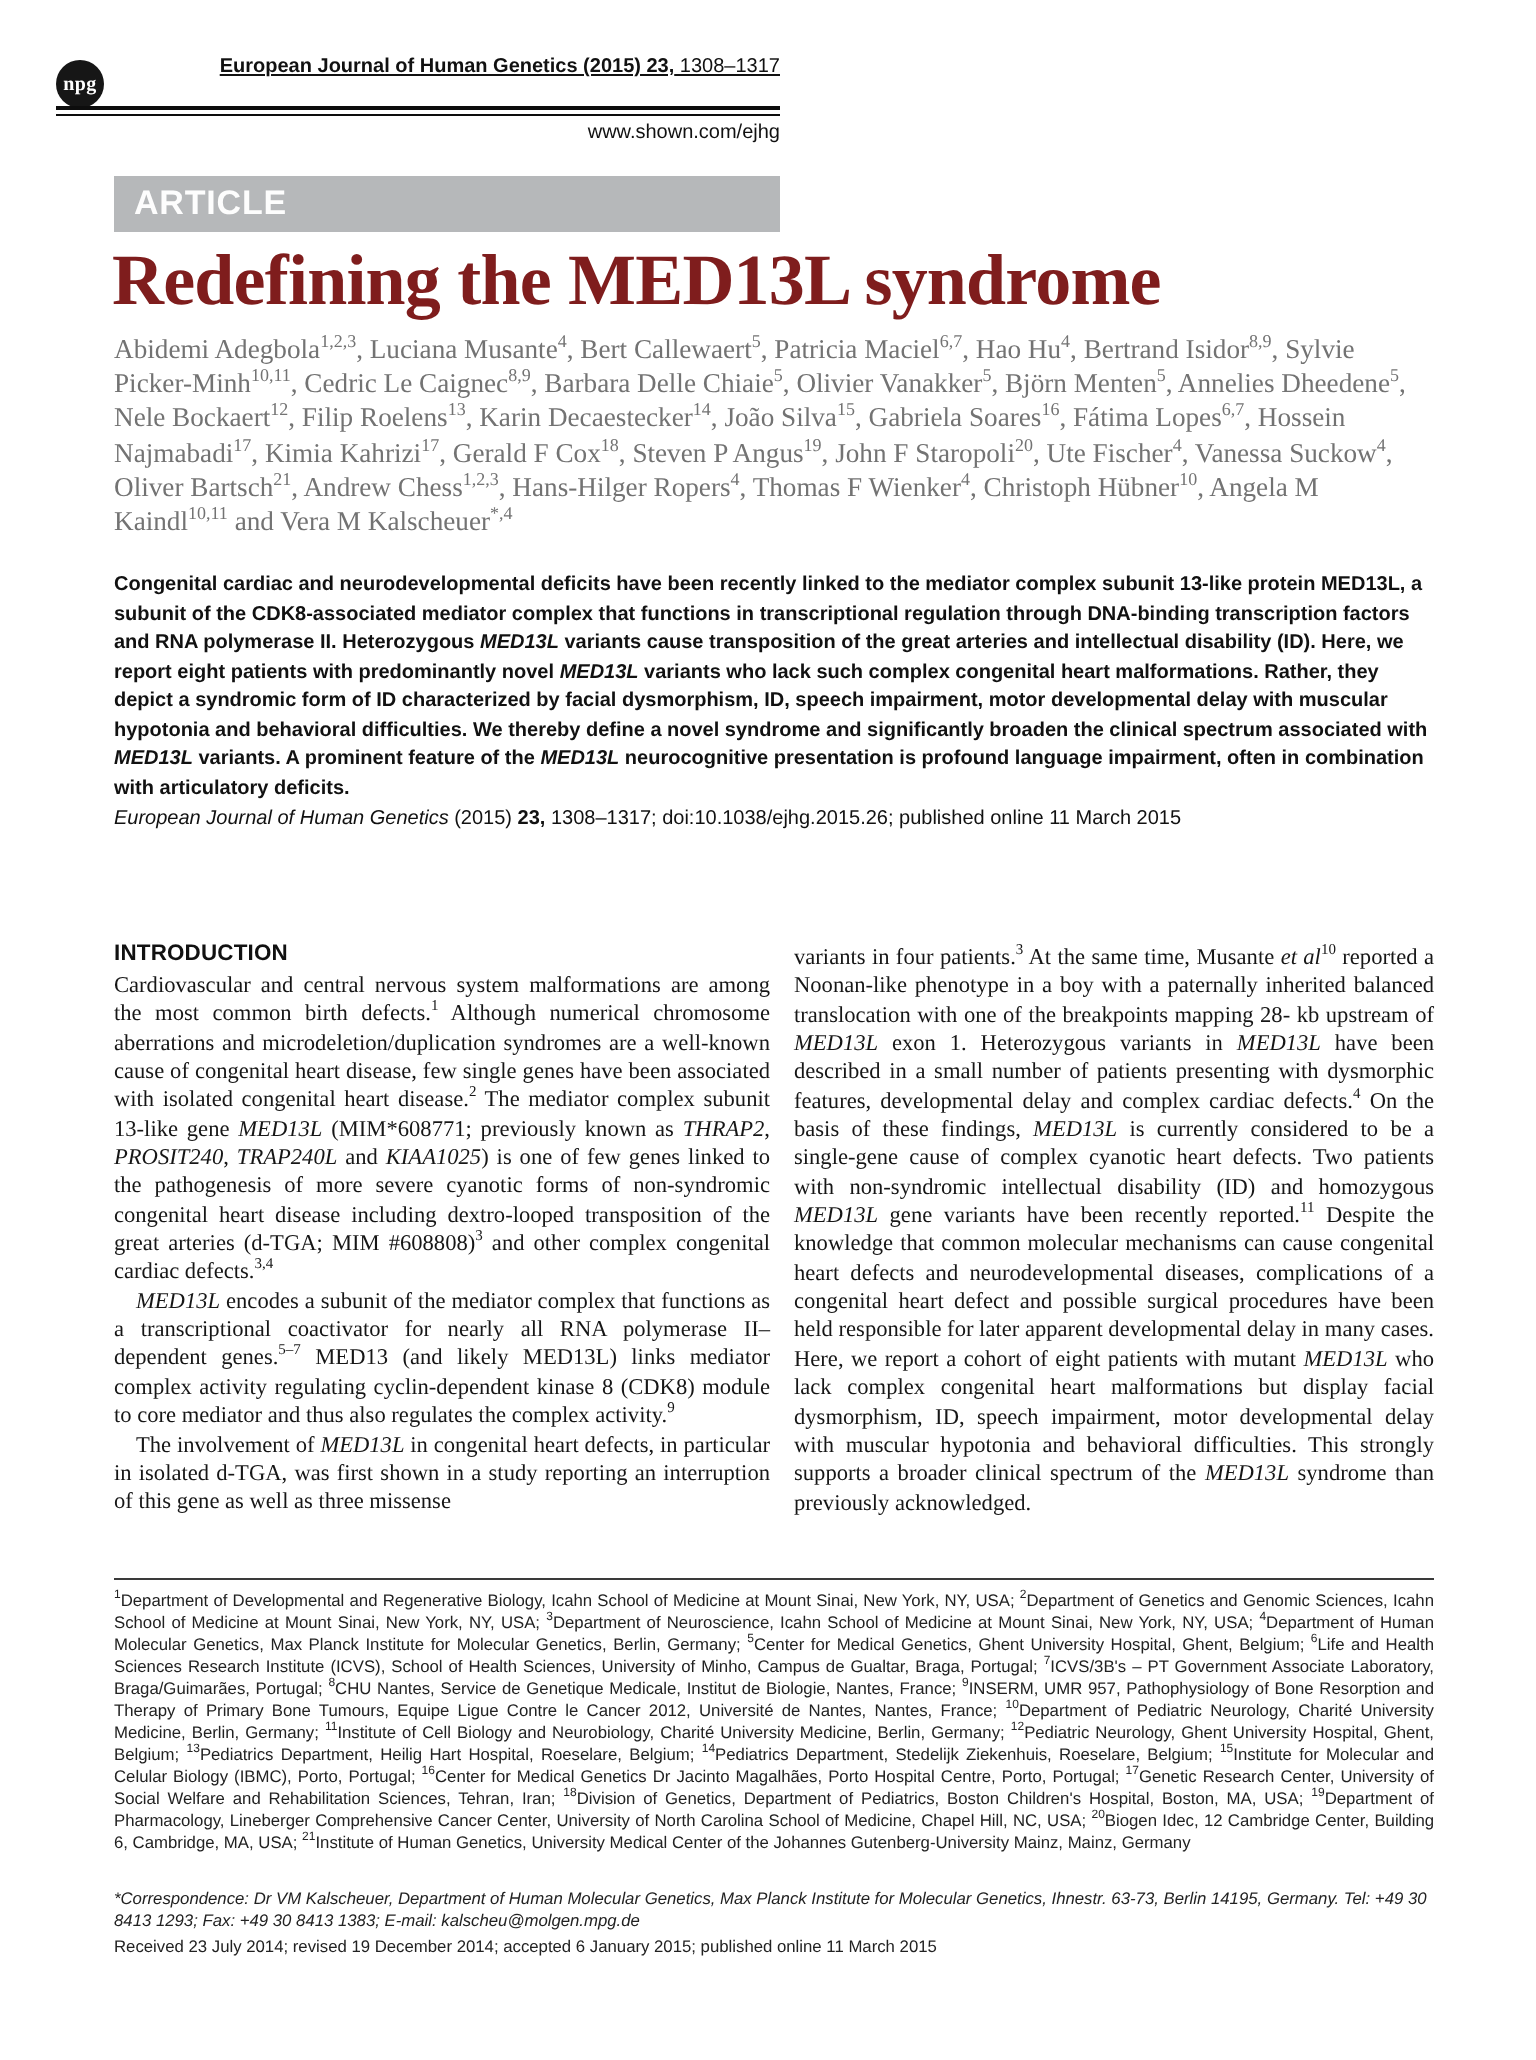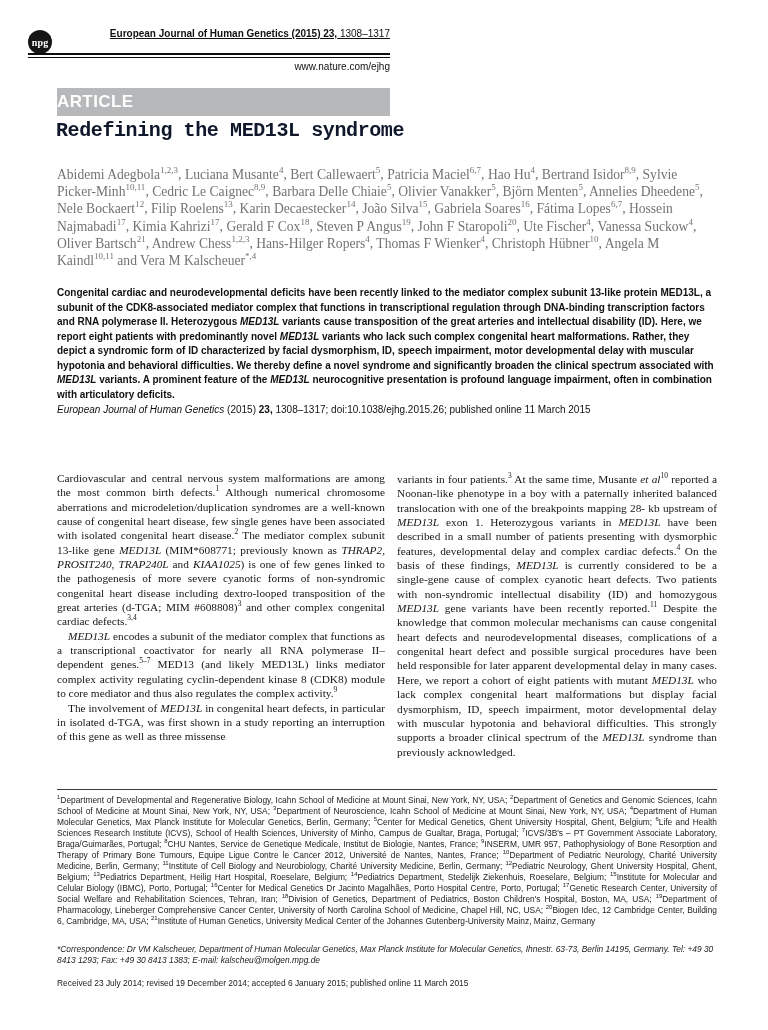--- a/index.html
+++ b/index.html
@@ -39,29 +39,30 @@
     position:absolute; top:61px; right:378px;
     font-family:"Liberation Sans", sans-serif;
     font-size:10px; color:#111;
   }
 
   
   .article-banner {
     position:absolute; left:57px; top:88px; width:333px; height:28px;
     background:#b6b8ba;
     display:flex; align-items:center;
+    padding-left:10px;
   }
   .article-banner span {
     font-family:"Liberation Sans", sans-serif;
     font-weight:bold; font-size:17px; color:#fdfdfd; letter-spacing:0.4px;
   }
   .paper-title {
     position:absolute; left:56px; top:119px; width:660px;
-    font-family:Liberation Mono, monospace;
-    font-weight:bold; font-size:20px; letter-spacing:-0.4px; color:#0f172a;
+    font-family:Liberation Serif, serif;
+    font-weight:bold; font-size:36px; letter-spacing:-0.4px; color:#7f1d1d;
   }
 
   
   .authors {
     position:absolute; left:57px; top:166px; width:660px;
     font-family:"Liberation Serif", serif;
     font-size:13.6px; line-height:17.2px; color:#737373;
   }
   .authors sup { font-size:9px; line-height:0; }
 
@@ -101,52 +102,53 @@
   .footer-block {
     position:absolute; left:57px; top:789px; width:660px;
     border-top:1px solid #3a3a3a;
     padding-top:5px;
     font-family:"Liberation Sans", sans-serif;
     font-size:8.4px; line-height:11px; color:#222;
   }
   .affiliations { text-align:justify; }
   .footer-block sup { font-size:6px; line-height:0; }
   .correspondence { margin-top:17px;font-style:italic; }
-  .received { margin-top:12px; }
+  .received { margin-top:2px; }
 </style>
 </head>
 <body>
 
 <div class="page">
 
   <div class="npg-logo">npg</div>
 
   <div class="header-meta">
     <div><b>European Journal of Human Genetics (2015) 23,</b> 1308–1317</div>
   </div>
 
   <div class="header-rule"></div>
 
-  <div class="site-url">www.nature.com/ejhg</div>
+  <div class="site-url">www.shown.com/ejhg</div>
 
   <div class="article-banner">
     <span>ARTICLE</span>
   </div>
 
   <h1 class="paper-title">Redefining the MED13L syndrome</h1>
 
   <div class="authors">Abidemi Adegbola<sup>1,2,3</sup>, Luciana Musante<sup>4</sup>, Bert Callewaert<sup>5</sup>, Patricia Maciel<sup>6,7</sup>, Hao Hu<sup>4</sup>, Bertrand Isidor<sup>8,9</sup>, Sylvie Picker-Minh<sup>10,11</sup>, Cedric Le Caignec<sup>8,9</sup>, Barbara Delle Chiaie<sup>5</sup>, Olivier Vanakker<sup>5</sup>, Björn Menten<sup>5</sup>, Annelies Dheedene<sup>5</sup>, Nele Bockaert<sup>12</sup>, Filip Roelens<sup>13</sup>, Karin Decaestecker<sup>14</sup>, João Silva<sup>15</sup>, Gabriela Soares<sup>16</sup>, Fátima Lopes<sup>6,7</sup>, Hossein Najmabadi<sup>17</sup>, Kimia Kahrizi<sup>17</sup>, Gerald F Cox<sup>18</sup>, Steven P Angus<sup>19</sup>, John F Staropoli<sup>20</sup>, Ute Fischer<sup>4</sup>, Vanessa Suckow<sup>4</sup>, Oliver Bartsch<sup>21</sup>, Andrew Chess<sup>1,2,3</sup>, Hans-Hilger Ropers<sup>4</sup>, Thomas F Wienker<sup>4</sup>, Christoph Hübner<sup>10</sup>, Angela M Kaindl<sup>10,11</sup> and Vera M Kalscheuer<sup>*,4</sup></div>
 
   <div class="abstract-block">
     <div class="abstract-text">Congenital cardiac and neurodevelopmental deficits have been recently linked to the mediator complex subunit 13-like protein MED13L, a subunit of the CDK8-associated mediator complex that functions in transcriptional regulation through DNA-binding transcription factors and RNA polymerase II. Heterozygous <i>MED13L</i> variants cause transposition of the great arteries and intellectual disability (ID). Here, we report eight patients with predominantly novel <i>MED13L</i> variants who lack such complex congenital heart malformations. Rather, they depict a syndromic form of ID characterized by facial dysmorphism, ID, speech impairment, motor developmental delay with muscular hypotonia and behavioral difficulties. We thereby define a novel syndrome and significantly broaden the clinical spectrum associated with <i>MED13L</i> variants. A prominent feature of the <i>MED13L</i> neurocognitive presentation is profound language impairment, often in combination with articulatory deficits.</div>
     <div class="citation-line"><i>European Journal of Human Genetics</i> (2015) <b>23,</b> 1308–1317; doi:10.1038/ejhg.2015.26; published online 11 March 2015</div>
   </div>
 
   <div class="columns">
     <div class="col-left">
+      <div class="intro-heading">INTRODUCTION</div>
       <div>
           <p class="body-para">Cardiovascular and central nervous system malformations are among the most common birth defects.<sup>1</sup> Although numerical chromosome aberrations and microdeletion/duplication syndromes are a well-known cause of congenital heart disease, few single genes have been associated with isolated congenital heart disease.<sup>2</sup> The mediator complex subunit 13-like gene <i>MED13L</i> (MIM*608771; previously known as <i>THRAP2</i>, <i>PROSIT240</i>, <i>TRAP240L</i> and <i>KIAA1025</i>) is one of few genes linked to the pathogenesis of more severe cyanotic forms of non-syndromic congenital heart disease including dextro-looped transposition of the great arteries (d-TGA; MIM #608808)<sup>3</sup> and other complex congenital cardiac defects.<sup>3,4</sup></p>
           <p class="body-para indent"><i>MED13L</i> encodes a subunit of the mediator complex that functions as a transcriptional coactivator for nearly all RNA polymerase II–dependent genes.<sup>5–7</sup> MED13 (and likely MED13L) links mediator complex activity regulating cyclin-dependent kinase 8 (CDK8) module to core mediator and thus also regulates the complex activity.<sup>9</sup></p>
           <p class="body-para indent">The involvement of <i>MED13L</i> in congenital heart defects, in particular in isolated d-TGA, was first shown in a study reporting an interruption of this gene as well as three missense</p>
         </div>
     </div>
     <div class="col-right">
       <div>
           <p class="body-para">variants in four patients.<sup>3</sup> At the same time, Musante <i>et al</i><sup>10</sup> reported a Noonan-like phenotype in a boy with a paternally inherited balanced translocation with one of the breakpoints mapping 28- kb upstream of <i>MED13L</i> exon 1. Heterozygous variants in <i>MED13L</i> have been described in a small number of patients presenting with dysmorphic features, developmental delay and complex cardiac defects.<sup>4</sup> On the basis of these findings, <i>MED13L</i> is currently considered to be a single-gene cause of complex cyanotic heart defects. Two patients with non-syndromic intellectual disability (ID) and homozygous <i>MED13L</i> gene variants have been recently reported.<sup>11</sup> Despite the knowledge that common molecular mechanisms can cause congenital heart defects and neurodevelopmental diseases, complications of a congenital heart defect and possible surgical procedures have been held responsible for later apparent developmental delay in many cases. Here, we report a cohort of eight patients with mutant <i>MED13L</i> who lack complex congenital heart malformations but display facial dysmorphism, ID, speech impairment, motor developmental delay with muscular hypotonia and behavioral difficulties. This strongly supports a broader clinical spectrum of the <i>MED13L</i> syndrome than previously acknowledged.</p>
         </div>

